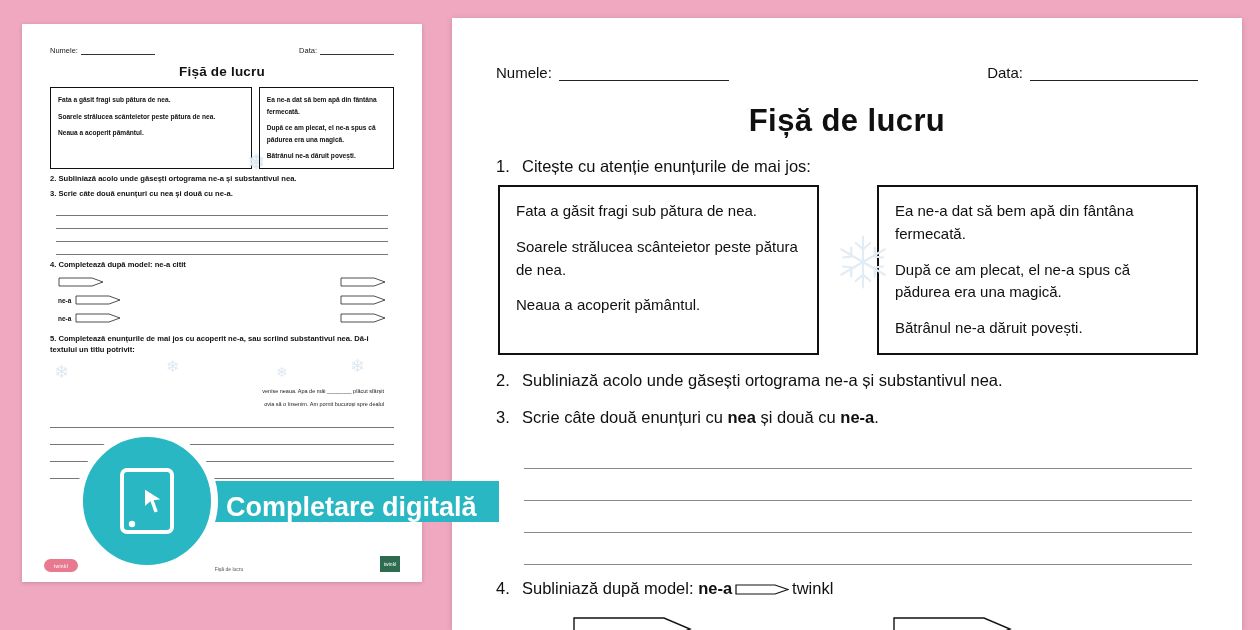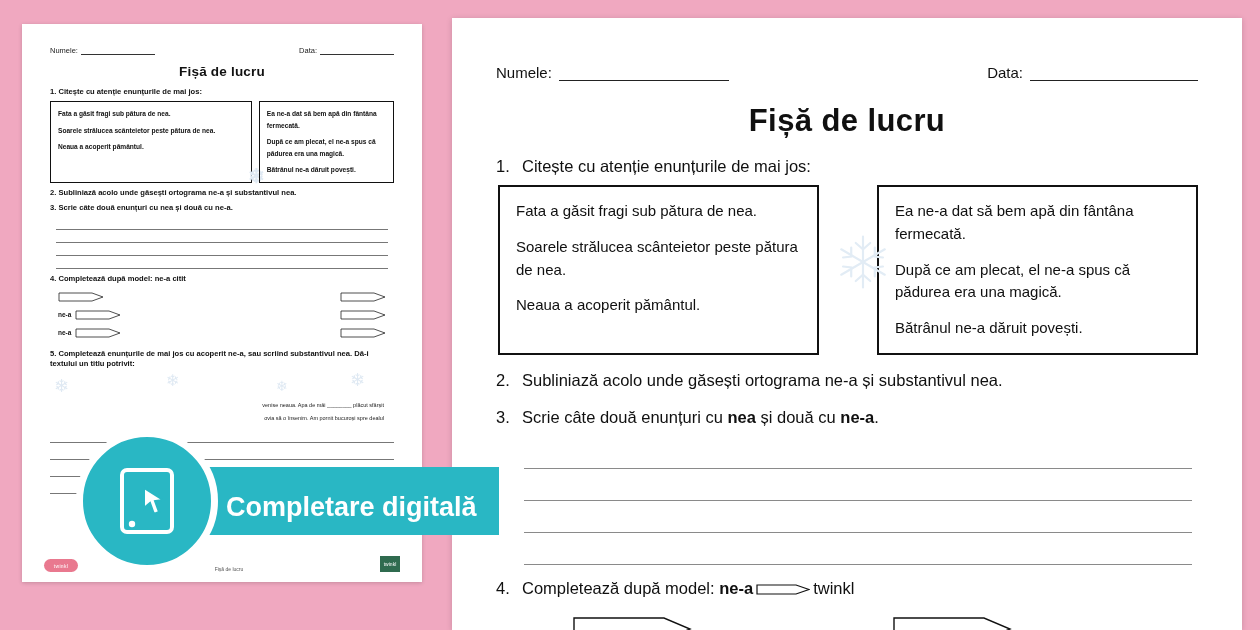--- a/index.html
+++ b/index.html
@@ -276,21 +276,21 @@
     position: relative;
     z-index: 2;
   }
   .badge-label {
     margin-left: -52px;
     background: #29b7c4;
     color: #ffffff;
     font-size: 27px;
     font-weight: bold;
     padding: 24px 22px 12px 60px;
-    height: 68px;
+    height: 41px;
     box-sizing: border-box;
     display: flex;
     align-items: center;
     z-index: 1;
     white-space: nowrap;
   }
 </style>
 </head>
 <body>
 
@@ -303,24 +303,20 @@
         <span class="rule"></span>
       </span>
       <span class="s-field">
         <span>Data:</span>
         <span class="rule"></span>
       </span>
     </div>
 
     <div class="s-title">Fișă de lucru</div>
 
-    <div class="s-item">
-      <span>1.</span>
-      <span>Citește cu atenție enunțurile de mai jos:</span>
-    </div>
 
     <div class="s-boxrow">
       <div class="s-box left">
         <p>Fata a găsit fragi sub pătura de nea.</p>
         <p>Soarele strălucea scânteietor peste pătura de nea.</p>
         <p>Neaua a acoperit pământul.</p>
         <span class="s-snow" style="right:-14px; bottom:-4px;">❄</span>
       </div>
       <div class="s-box right">
         <p>Ea ne-a dat să bem apă din fântâna fermecată.</p>
@@ -491,21 +487,21 @@
     <div class="b-writelines">
       <div></div>
       <div></div>
       <div></div>
       <div></div>
     </div>
 
     <div class="b-item">
       <span class="num">4.</span>
       <span>
-        <span>Completează după model: </span><strong>ne-a</strong><span class="b-inline-arrow"><svg viewBox="0 0 54 15" width="54" height="15">
+        <span>Subliniază după model: </span><strong>ne-a</strong><span class="b-inline-arrow"><svg viewBox="0 0 54 15" width="54" height="15">
               <polygon points="1,3 40,3 53,7.5 40,12 1,12" fill="none" stroke="#111" stroke-width="1.2"></polygon>
             </svg></span><span>twinkl</span>
       </span>
     </div>
 
     <div class="b-arrowrow">
       <span class="b-arrow-grp">
         <span class="lbl"></span>
         <span class="b-arrow-box">
           <svg viewBox="0 0 120 34" width="120" height="34">

